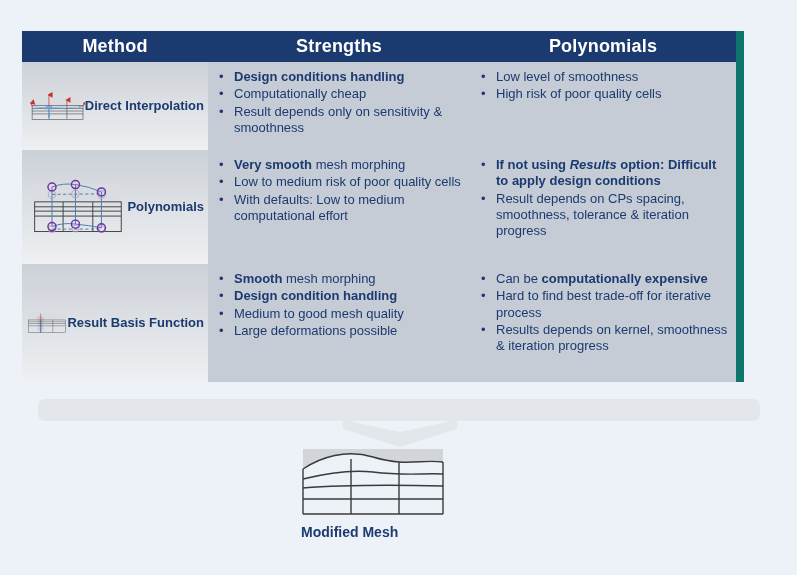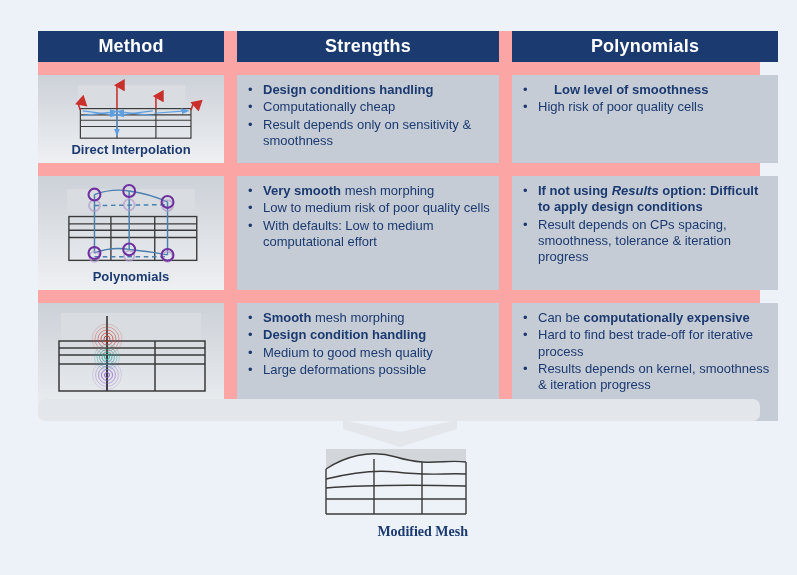--- a/index.html
+++ b/index.html
@@ -6,60 +6,60 @@
   body{
     width:797px;height:575px;
     background:#edf2f8;
     font-family:"Liberation Sans", sans-serif;
     overflow:hidden;
   }
   .slide{position:relative;width:797px;height:575px;}
 
   
   .morph-table{
-    position:absolute;left:38px;top:31px;width:722px;
+    position:absolute;left:22px;top:31px;width:722px;
     display:grid;
     grid-template-columns:186px 262px 266px;
     grid-template-rows:31px 88px 114px 118px;
-    gap:13px;
-    background:#fca5a5;
+    gap:0;
+    background:#0f766e;
   }
   .hcell{
     background:#1a3a70;color:#ffffff;
     font-weight:700;font-size:18px;
     display:flex;align-items:center;justify-content:center;
     letter-spacing:.2px;
   }
   .cell{
     background:#c6ccd5;color:#1b3a70;
     font-size:13px;line-height:1.25;
     padding:7px 8px 6px 8px;
     box-sizing:border-box;
     overflow:hidden;
   }
   .methodcell{
     background:linear-gradient(180deg,#ccd1d8 0%,#dfe2e6 55%,#eef0f3 100%);
-    display:flex;flex-direction:column;align-items:center;justify-content:flex-end;
+    display:flex;flex-direction:row;align-items:center;justify-content:flex-end;
     padding:4px 4px 5px 4px;
   }
   .method-label{
     font-weight:700;font-size:13px;color:#1b3a70;
     margin-top:2px;white-space:nowrap;
   }
   .bullet{display:flex;margin-bottom:1px;}
   .bullet .marker{width:15px;flex:0 0 15px;text-align:left;padding-left:3px;}
   .bullet .content{flex:1;}
 
   
   .footer-bar{
     position:absolute;left:38px;top:399px;width:722px;height:22px;
     background:#e3e7eb;border-radius:7px;
   }
   .down-arrow{position:absolute;left:343px;top:420px;}
-  .modified-mesh{position:absolute;left:322px;top:449px;width:146px;text-align:right;font-family:Liberation Serif, serif;}
+  .modified-mesh{position:absolute;left:301px;top:449px;width:146px;text-align:left;}
   .mm-label{font-weight:700;font-size:14px;color:#1b3a70;margin-top:3px;}
 </style>
 </head>
 <body>
 
 <div class="slide">
 
   <div class="morph-table">
 
     <div class="hcell">
@@ -121,21 +121,21 @@
           <span class="content"><span>Computationally cheap</span></span>
         </div>
         <div class="bullet">
           <span class="marker">•</span>
           <span class="content"><span>Result depends only on sensitivity &amp; smoothness</span></span>
         </div>
       </div>
     <div class="cell">
         <div class="bullet">
           <span class="marker">•</span>
-          <span class="content"><span style="font-weight: 700; margin-left: 16px;">Low level of smoothness</span></span>
+          <span class="content"><span style="font-weight: 400;">Low level of smoothness</span></span>
         </div>
         <div class="bullet">
           <span class="marker">•</span>
           <span class="content"><span>High risk of poor quality cells</span></span>
         </div>
       </div>
 
     <div class="cell methodcell">
       <svg width="164" height="95" viewBox="0 0 164 95">
         <rect x="12" y="10" width="140" height="26" fill="#d9dce0"></rect>

